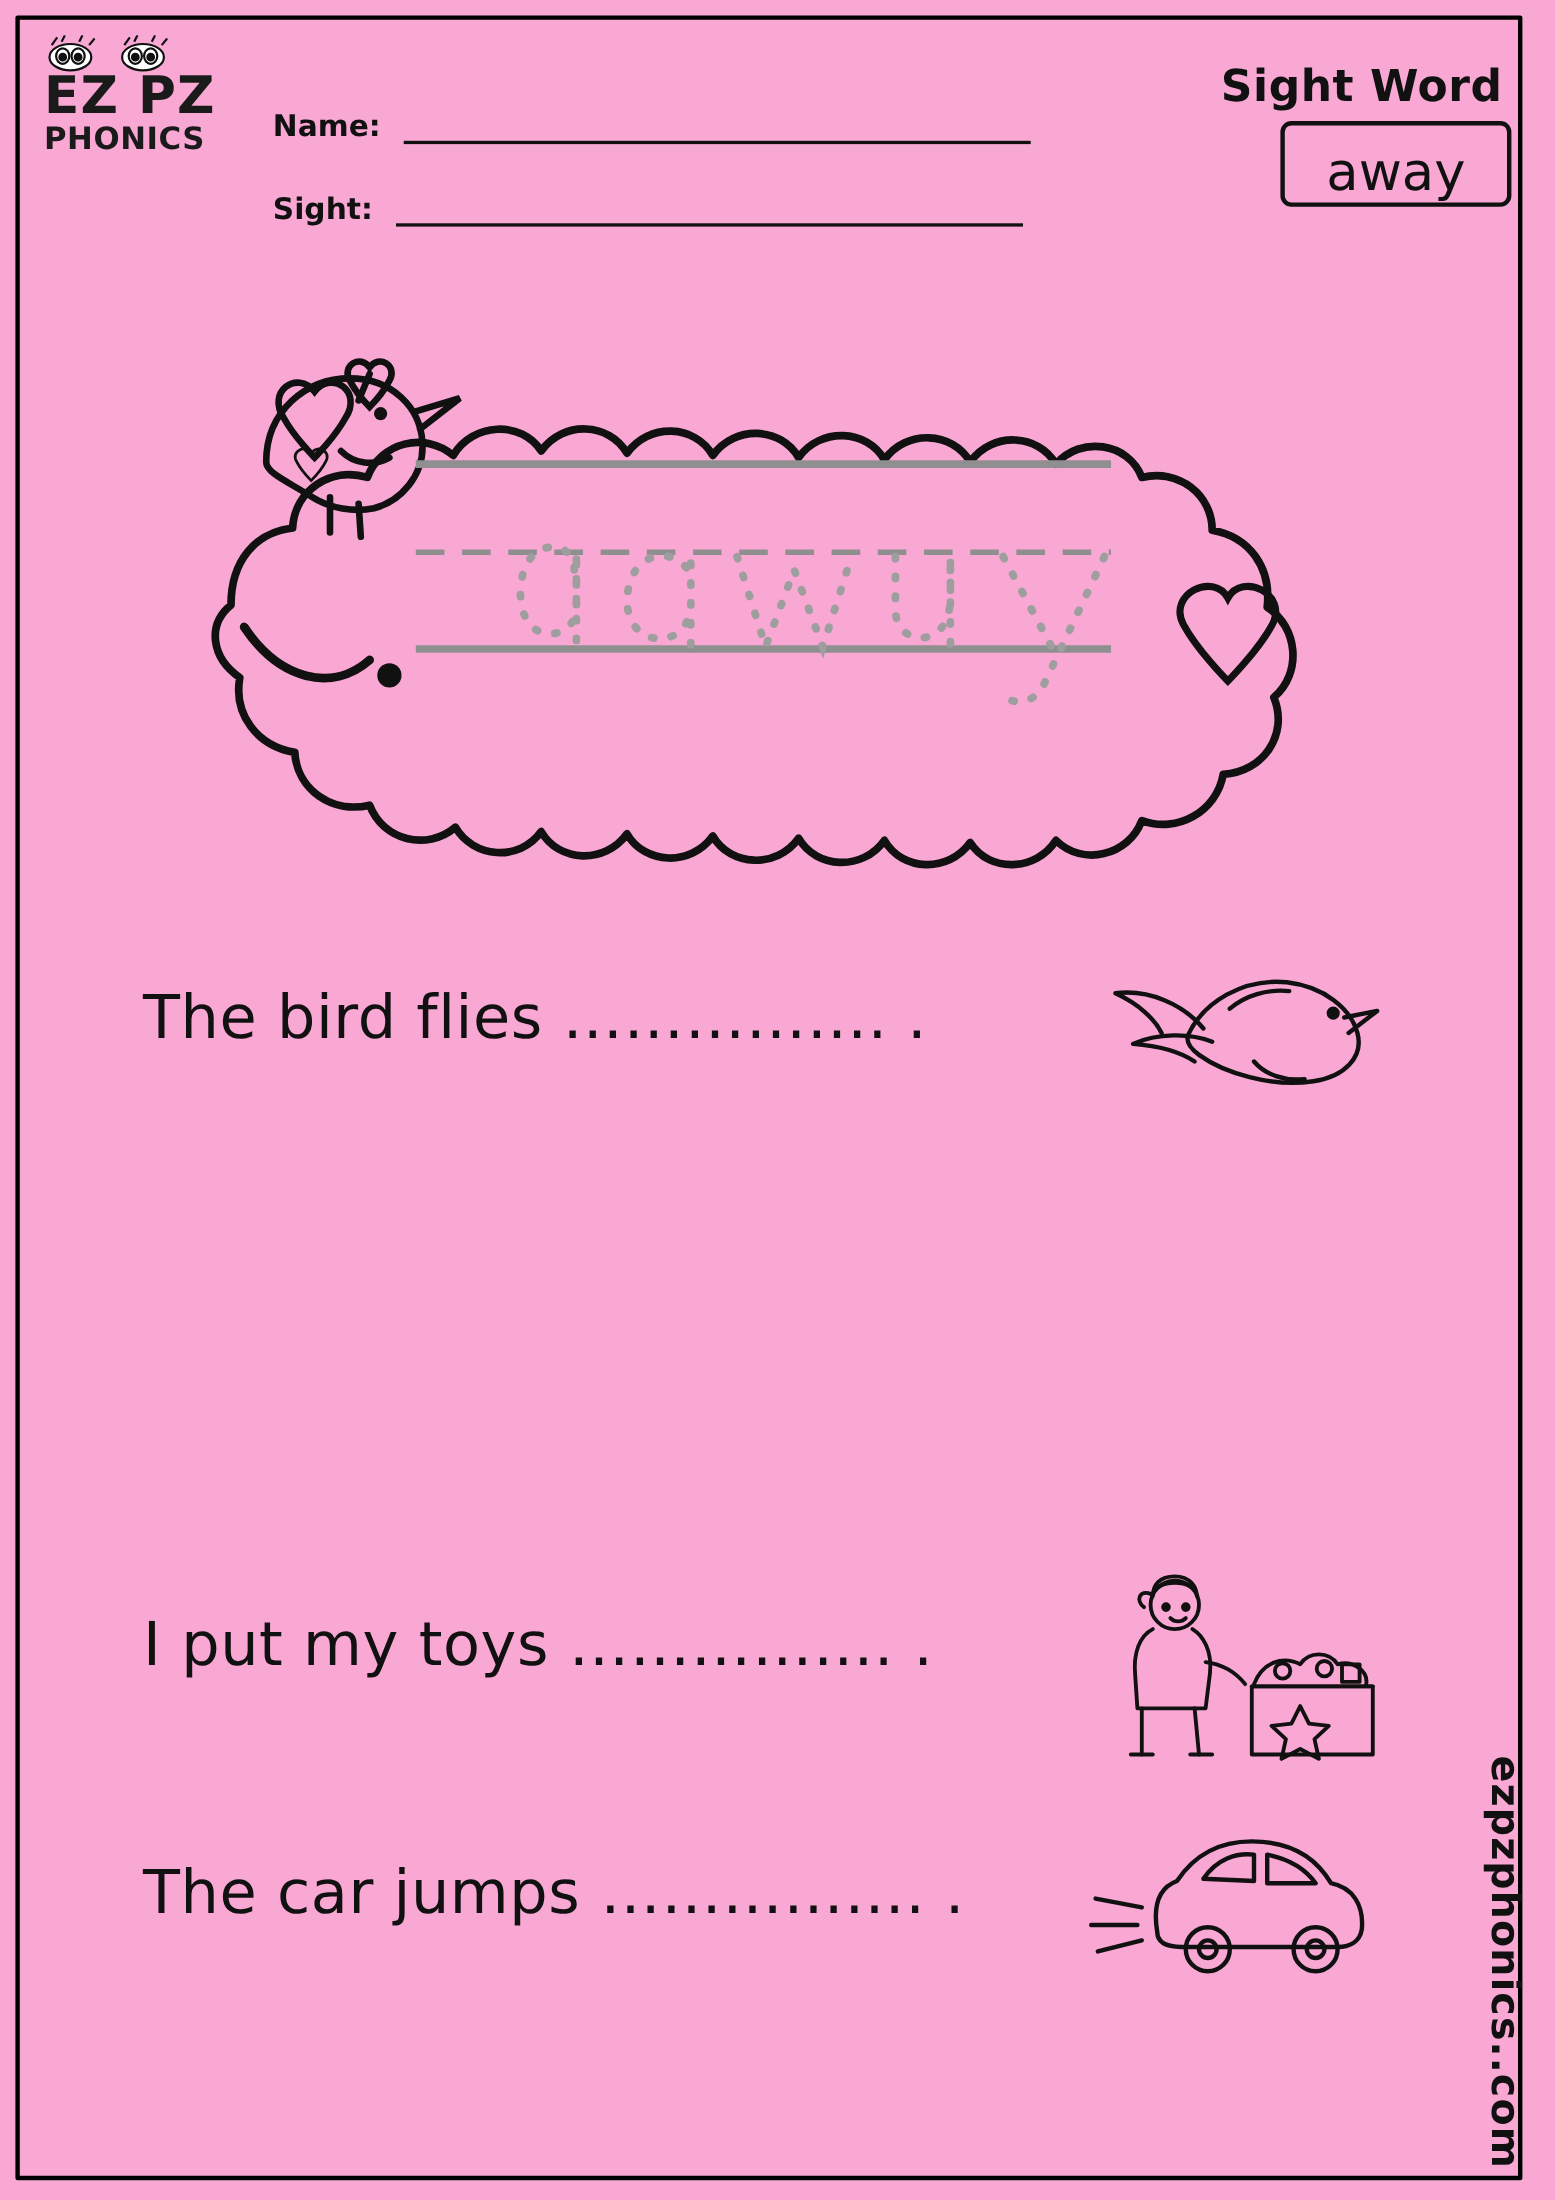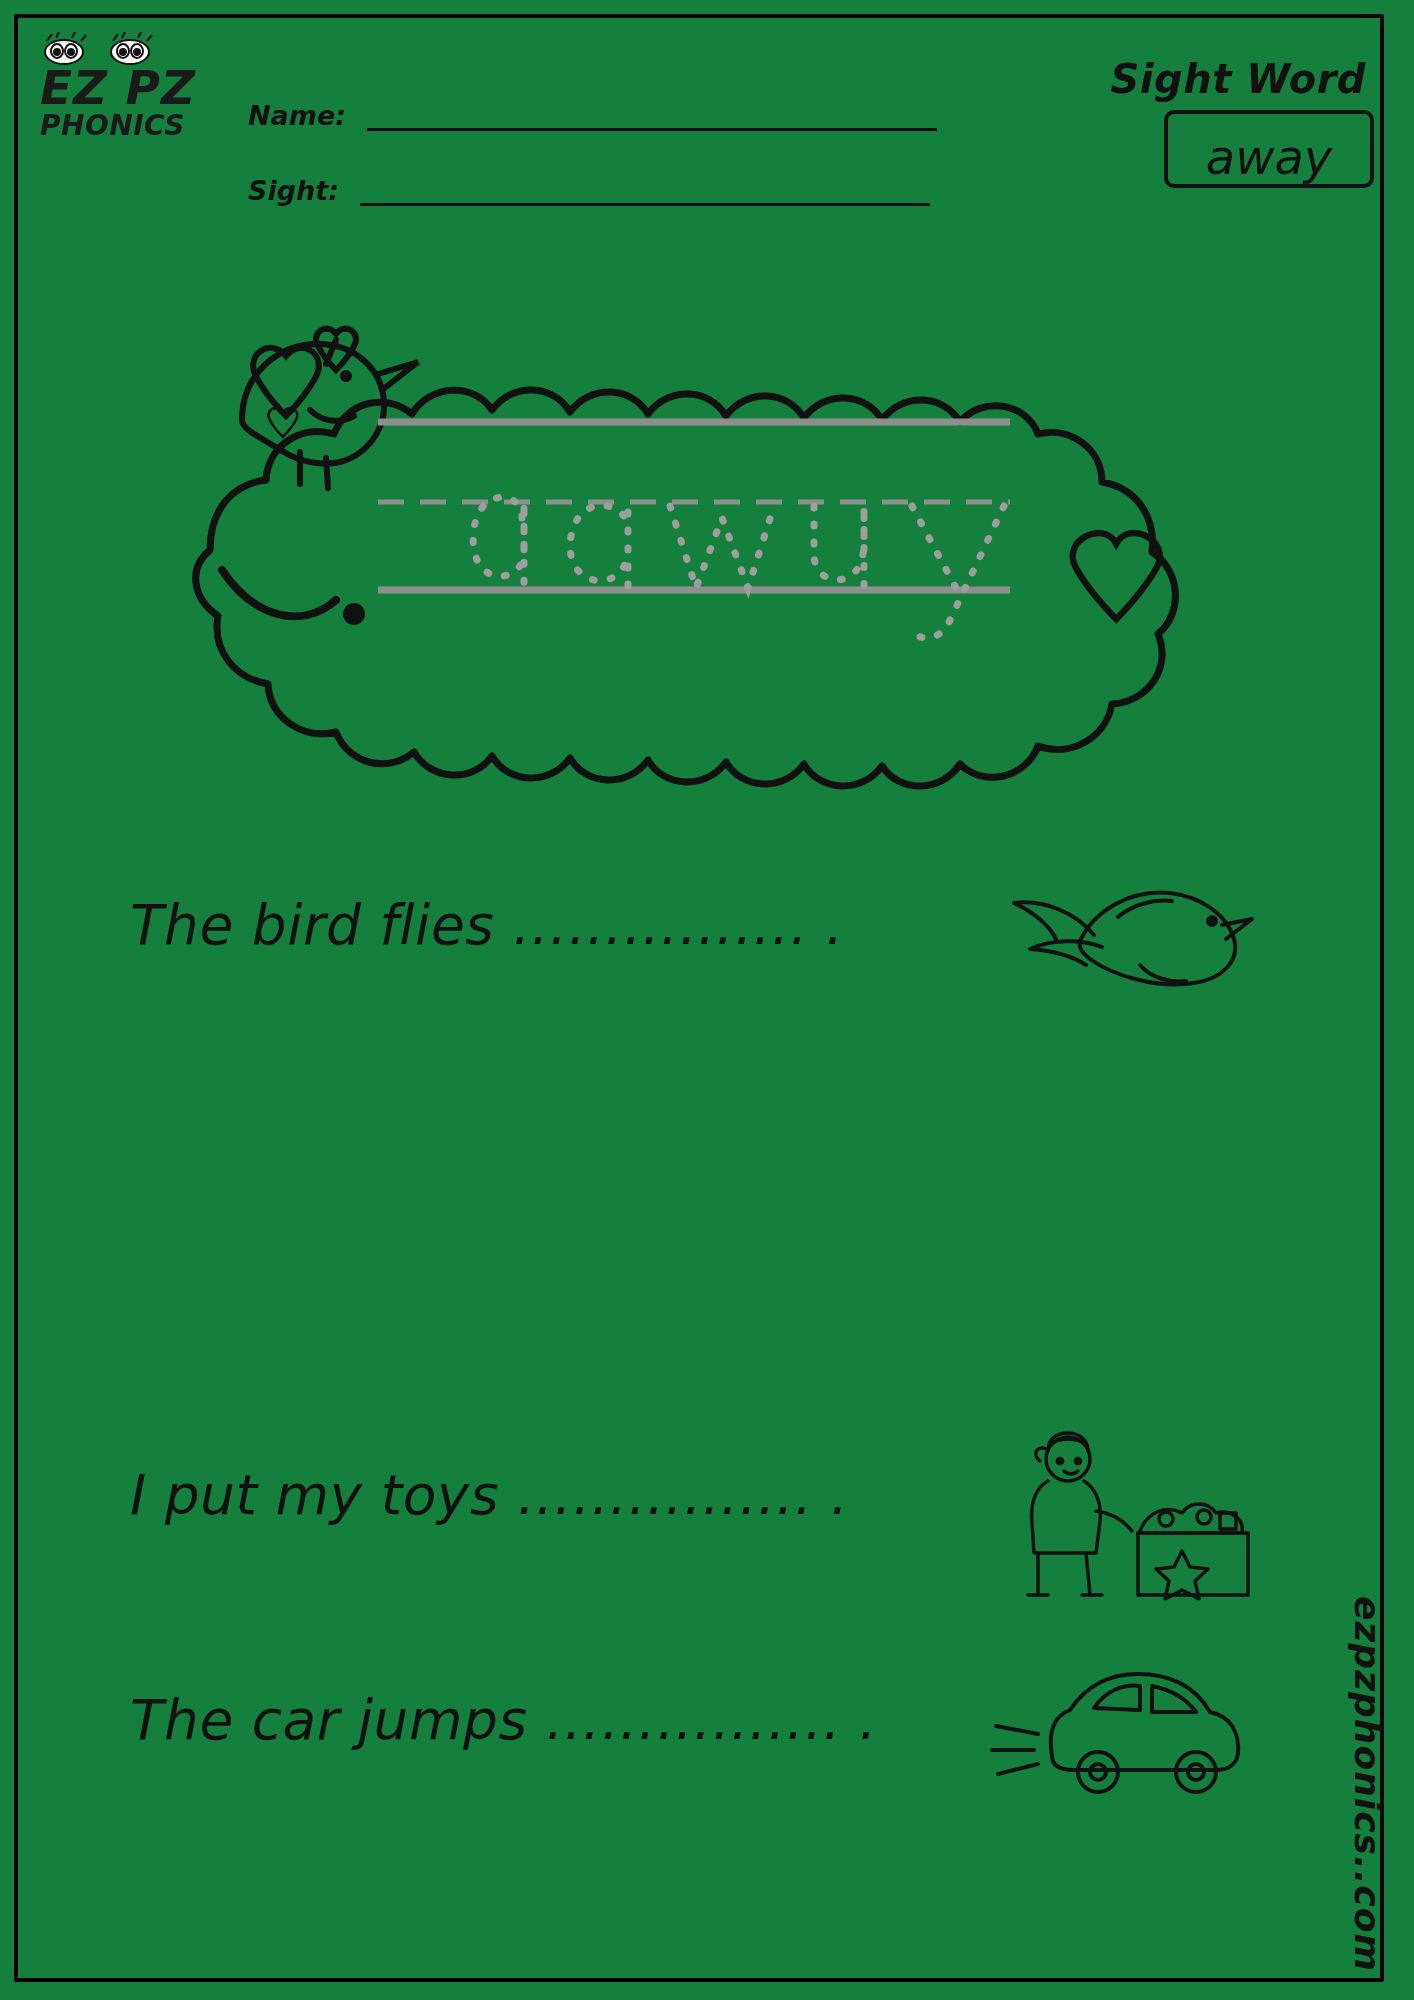--- a/index.html
+++ b/index.html
@@ -13,22 +13,21 @@
     font-family: "Liberation Sans", sans-serif;
     color: #000;
     overflow: hidden;
     position: relative;
   }
   .page {
     position: absolute;
     left: 0; top: 0;
     width: 1414px;
     height: 2000px;
-    background: #15803d;
-    font-style: italic;
+    background: #f9a8d4;
   }
   .page-border {
     position: absolute;
     left: 14px;
     top: 14px;
     width: 1370px;
     height: 1968px;
     border: 4px solid #000;
     box-sizing: border-box;
     border-radius: 2px;

